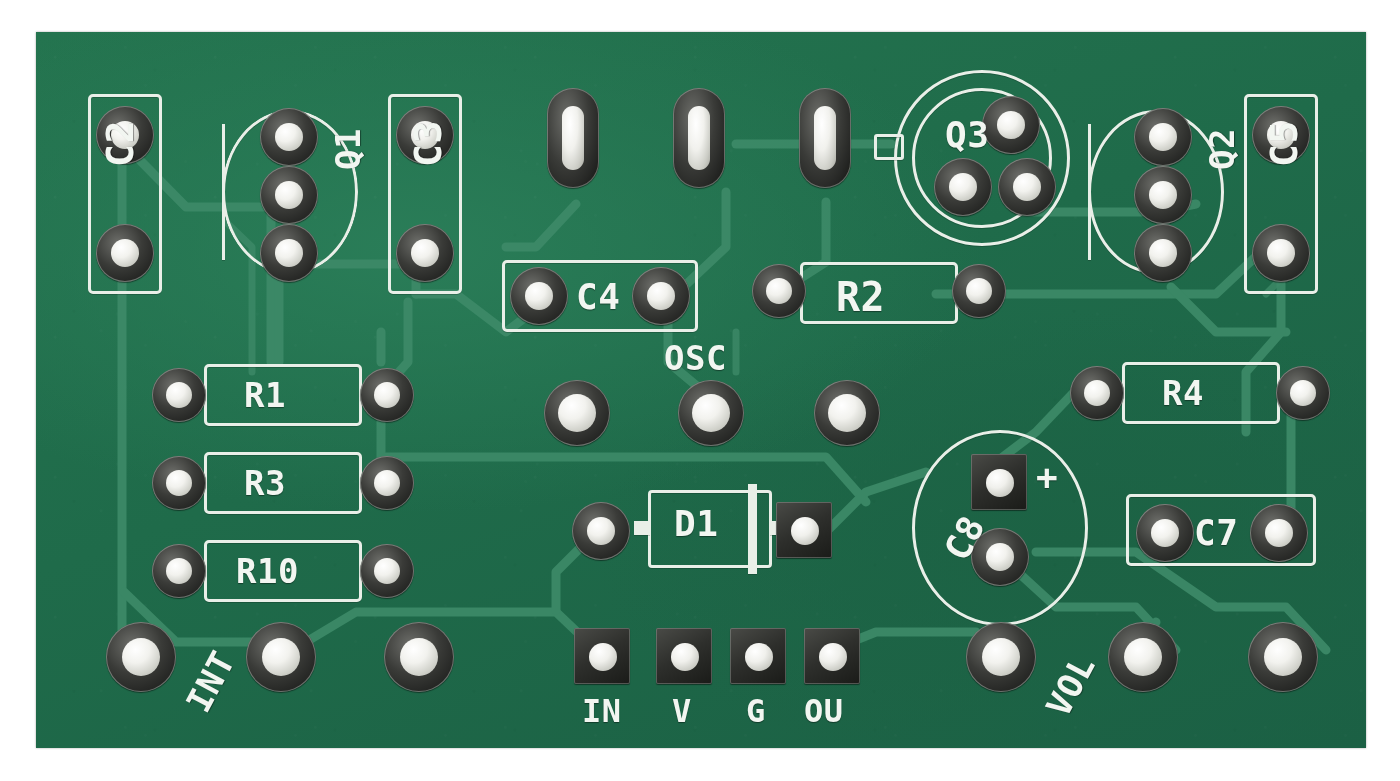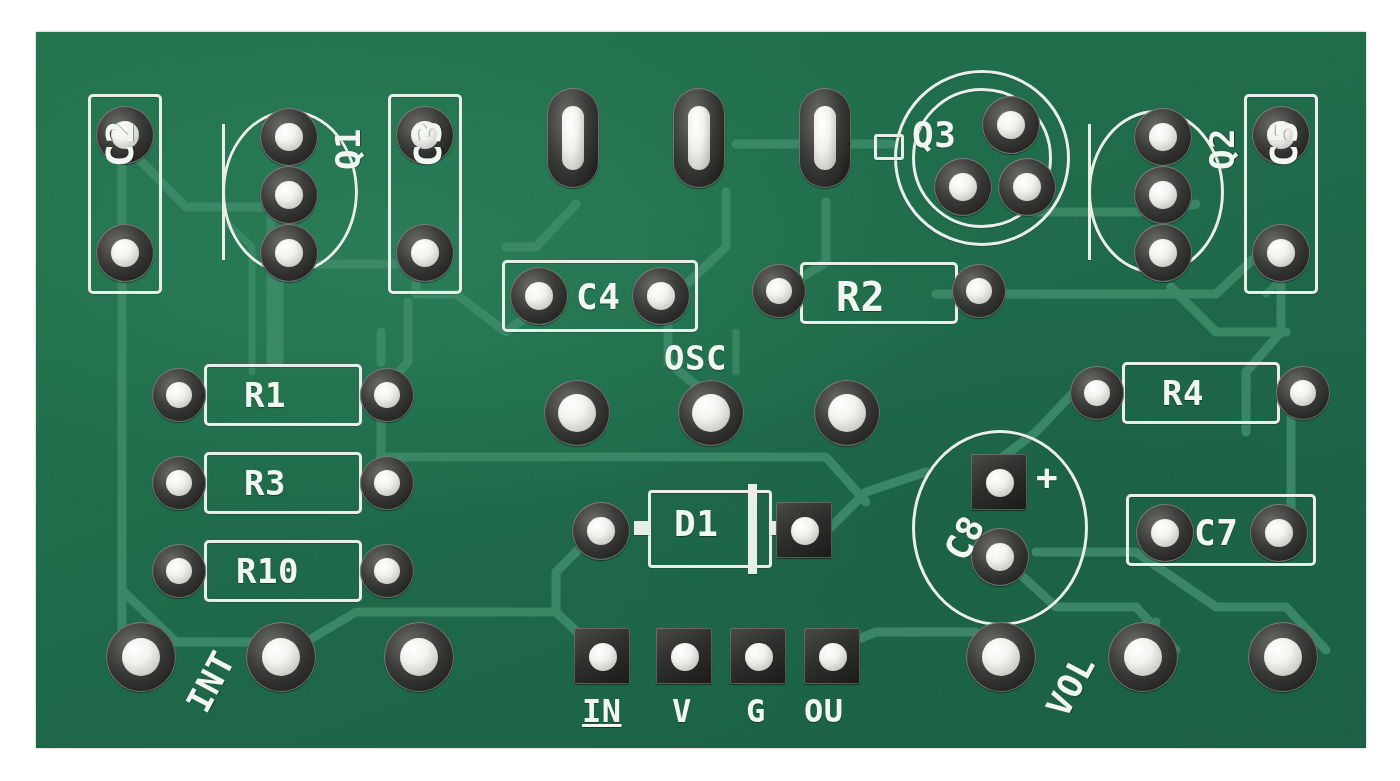--- a/index.html
+++ b/index.html
@@ -366,21 +366,21 @@
     </div>
 
     <div class="layer">
 
       <div class="lbl" style="left:62px;top:135px;font-size:38px;transform:rotate(-90deg);transform-origin:left top;">C2</div>
 
       <div class="lbl" style="left:292px;top:138px;font-size:34px;transform:rotate(-90deg);transform-origin:left top;">Q1</div>
 
       <div class="lbl" style="left:370px;top:135px;font-size:38px;transform:rotate(-90deg);transform-origin:left top;">C3</div>
 
-      <div class="lbl" style="left:876px;top:82px;font-size:36px;">Q3</div>
+      <div class="lbl" style="left:909px;top:82px;font-size:36px;">Q3</div>
 
       <div class="lbl" style="left:1166px;top:138px;font-size:34px;transform:rotate(-90deg);transform-origin:left top;">Q2</div>
 
       <div class="lbl" style="left:1226px;top:135px;font-size:38px;transform:rotate(-90deg);transform-origin:left top;">C5</div>
 
       <div class="lbl" style="left:540px;top:244px;font-size:36px;">C4</div>
 
       <div class="lbl" style="left:800px;top:242px;font-size:40px;">R2</div>
 
       <div class="lbl" style="left:628px;top:306px;font-size:34px;">OSC</div>
@@ -396,21 +396,21 @@
       <div class="lbl" style="left:1000px;top:425px;font-size:36px;">+</div>
 
       <div class="lbl" style="left:638px;top:471px;font-size:36px;">D1</div>
 
       <div class="lbl" style="left:1158px;top:480px;font-size:36px;">C7</div>
 
       <div class="lbl" style="left:200px;top:519px;font-size:34px;">R10</div>
 
       <div class="lbl" style="left:142px;top:668px;font-size:34px;transform:rotate(-62deg);transform-origin:left top;">INT</div>
 
-      <div class="lbl" style="left:546px;top:660px;font-size:32px;text-decoration:underline;">IN</div>
+      <div class="lbl" style="left:546px;top:660px;font-size:32px;">IN</div>
       <div class="lbl" style="left:636px;top:660px;font-size:32px;">V</div>
       <div class="lbl" style="left:710px;top:660px;font-size:32px;">G</div>
       <div class="lbl" style="left:768px;top:660px;font-size:32px;">OU</div>
 
       <div class="lbl" style="left:1002px;top:672px;font-size:34px;transform:rotate(-62deg);transform-origin:left top;">VOL</div>
     </div>
 
   </div>
 </div>
 

